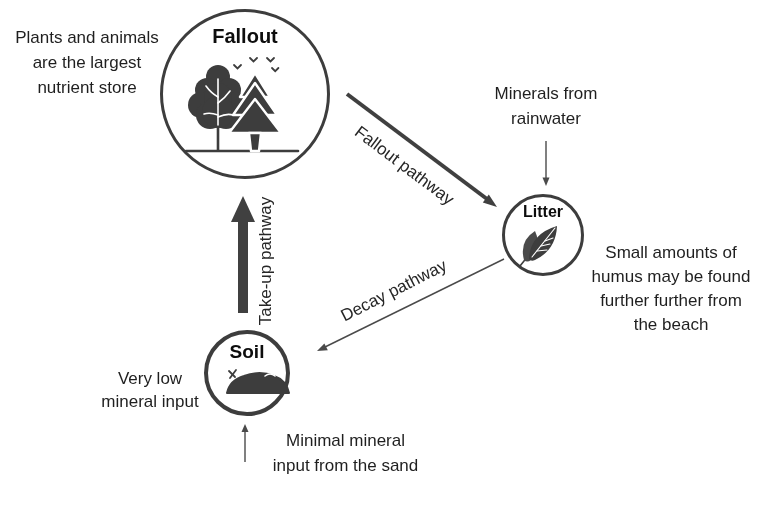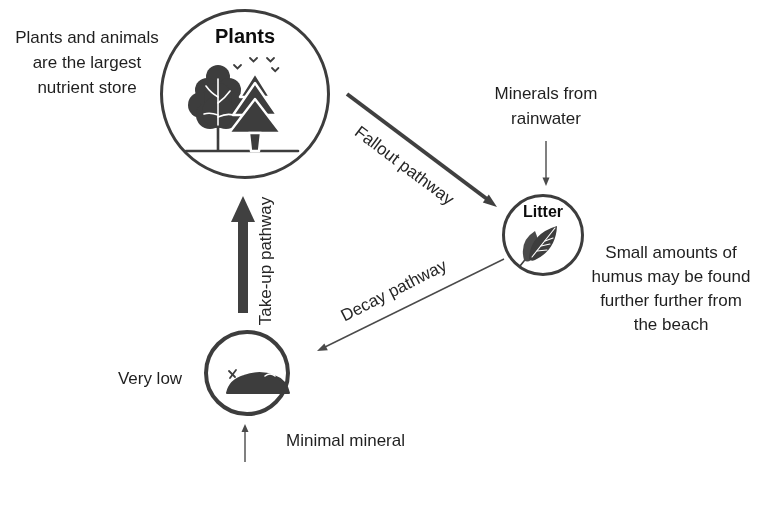--- a/index.html
+++ b/index.html
@@ -37,21 +37,21 @@
       <line x1="546" y1="141" x2="546" y2="178" stroke-width="1.4"></line>
       <polygon points="546,186 542.5,177.5 549.5,177.5" stroke="none"></polygon>
     </g>
     <g stroke="#4a4a4a" fill="#4a4a4a">
       <line x1="245" y1="462" x2="245" y2="431" stroke-width="1.4"></line>
       <polygon points="245,424 241.5,432 248.5,432" stroke="none"></polygon>
     </g>
   </svg>
 
   <div class="node" style="left:160px;top:9px;width:170px;height:170px;"></div>
-  <div class="node-label" style="left:160px;top:25px;width:170px;font-size:20px;">Plants</div>
+  <div class="node-label" style="left:160px;top:25px;width:170px;font-size:20px;">Fallout</div>
   <svg class="icon" style="left:180px;top:55px;" width="130" height="100" viewBox="0 0 130 100">
 
     <line x1="6" y1="96" x2="118" y2="96" stroke="#3d3d3d" stroke-width="2.6" stroke-linecap="round"></line>
 
     <g fill="#3d3d3d">
       <circle cx="38" cy="22" r="12"></circle>
         <circle cx="27" cy="35" r="12"></circle>
         <circle cx="49" cy="35" r="12"></circle>
       <circle cx="21" cy="50" r="13"></circle>
         <circle cx="55" cy="50" r="13"></circle>
@@ -93,20 +93,21 @@
     <path d="M13,40 Q14,15 41,7 Q40,31 19,41 Q15,43 13,40 Z" fill="#3d3d3d"></path>
     <g stroke="#ffffff" stroke-width="1.1" fill="none" stroke-linecap="round">
       <line x1="16" y1="38" x2="39" y2="9"></line>
       <line x1="21" y1="32" x2="31" y2="31"></line>
       <line x1="25" y1="27" x2="34" y2="25"></line>
       <line x1="29" y1="22" x2="37" y2="19"></line>
     </g>
   </svg>
 
   <div class="node" style="left:204px;top:330px;width:86px;height:86px;border-width:4px;"></div>
+  <div class="node-label" style="left:204px;top:341px;width:86px;font-size:19px;">Soil</div>
   <svg class="icon" style="left:224px;top:367px;" width="68" height="28" viewBox="0 0 68 28">
     <path d="M3,26 Q6,13 20,9 Q36,3 50,9 Q62,13 65,26 Z" fill="#3d3d3d" stroke="#3d3d3d" stroke-width="2" stroke-linejoin="round"></path>
     <path d="M41,9 q5,-4 10,0" stroke="#ffffff" stroke-width="1.6" fill="none" stroke-linecap="round"></path>
     <g stroke="#3d3d3d" stroke-width="1.8" fill="none" stroke-linecap="round">
       <path d="M5,4 l6,6"></path>
       <path d="M12,3 l-6,8"></path>
     </g>
   </svg>
 
   <div class="plabel" style="left:404px;top:166px;transform:translate(-50%,-50%) rotate(37deg);">Fallout pathway</div>
@@ -126,19 +127,21 @@
 
   <div class="note" style="left:572px;top:241px;width:198px;line-height:24px;">
     <span>Small amounts of</span>
     <span>humus may be found</span>
     <span>further further from</span>
     <span>the beach</span>
   </div>
 
   <div class="note" style="left:72px;top:367px;width:156px;line-height:23px;text-align:center;">
     <span>Very low</span>
+    <span>mineral input</span>
   </div>
 
   <div class="note" style="left:243px;top:428px;width:205px;line-height:25px;">
     <span>Minimal mineral</span>
+    <span>input from the sand</span>
   </div>
 
 </div>
 
 </body></html>

